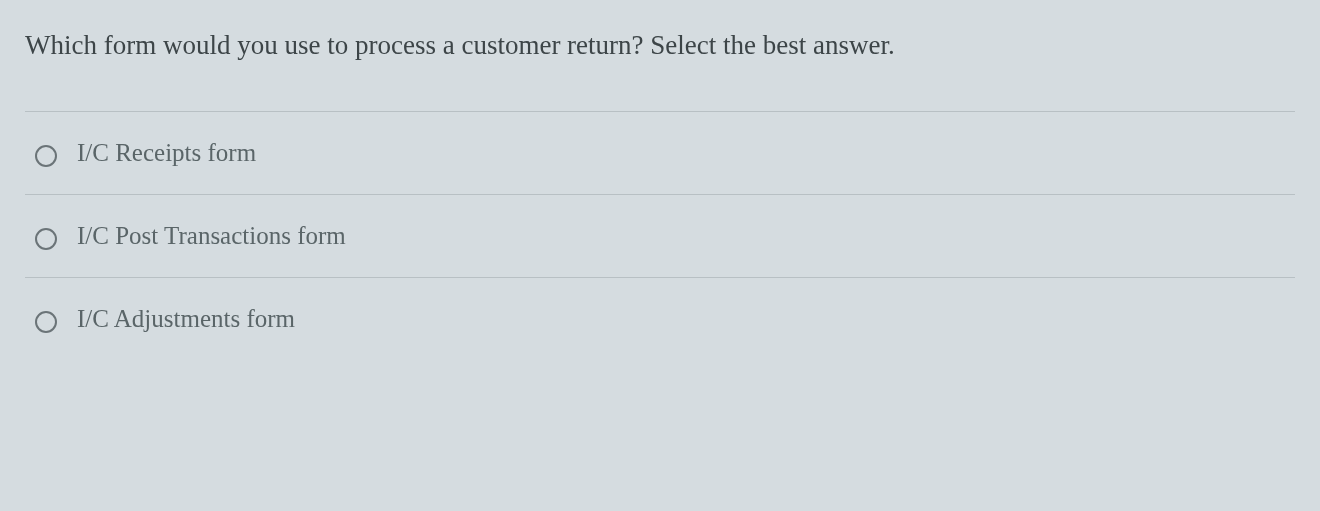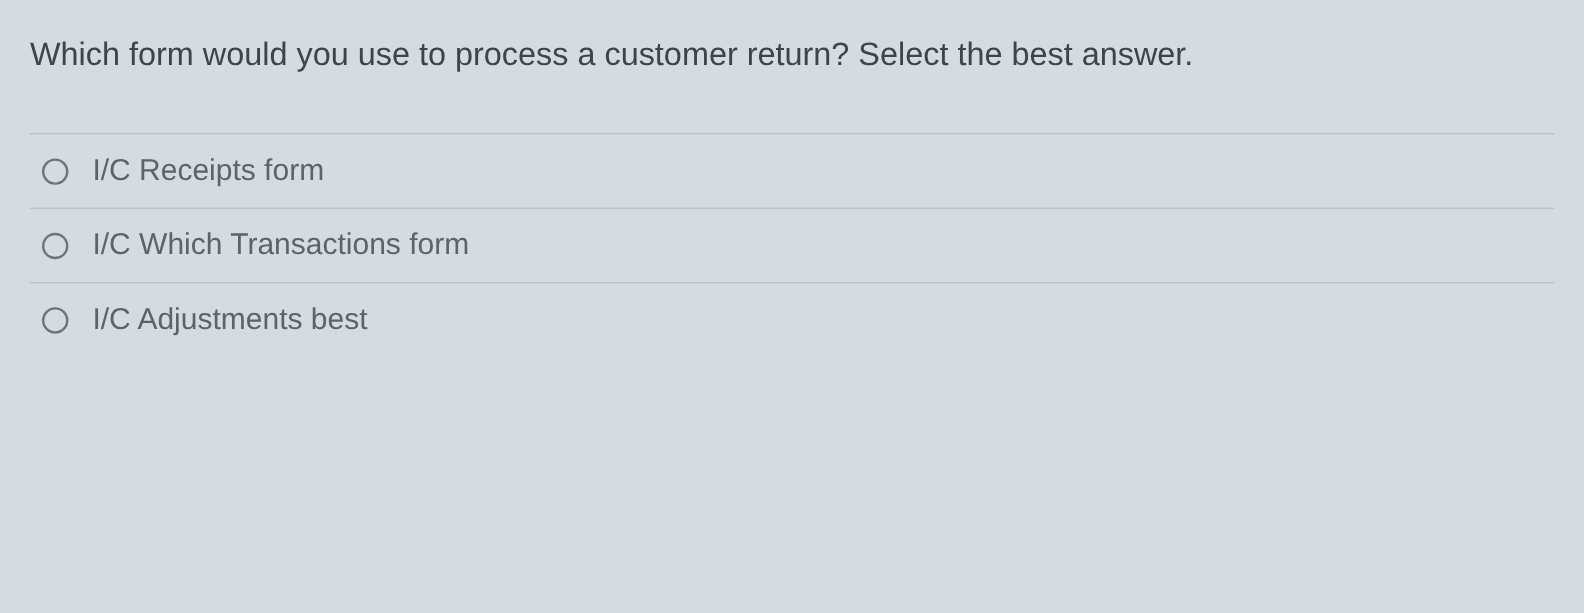--- a/index.html
+++ b/index.html
@@ -1,39 +1,40 @@
 <!DOCTYPE html>
 <html><head>
   <meta charset="utf-8">
   <style>
     * {
       margin: 0;
       padding: 0;
       box-sizing: border-box;
+      font-family: Liberation Serif, serif;
     }
     body {
       font-family: Arial, Helvetica, sans-serif;
       background: #d5dce0;
       width: 1320px;
       height: 511px;
       overflow: hidden;
     }
     .question-container {
       padding: 30px 25px 0 25px;
     }
     .question-text {
       font-size: 27px;
       color: #3d4548;
       margin-bottom: 50px;
       font-weight: 400;
     }
     .option-row {
       display: flex;
-      align-items: center;
-      padding: 16px 10px;
+      align-items: flex-end;
+      padding: 27px 10px;
       border-top: 1px solid #b8c0c4;
       cursor: pointer;
     }
     .radio-circle {
       width: 22px;
       height: 22px;
       border: 2px solid #6b7478;
       border-radius: 50%;
       margin-right: 20px;
       flex-shrink: 0;
@@ -51,21 +52,21 @@
 <div class="question-container">
   <div class="question-text">Which form would you use to process a customer return? Select the best answer.</div>
 
   <div class="option-row">
     <span class="radio-circle"></span>
     <span class="option-label">I/C Receipts form</span>
   </div>
 
   <div class="option-row">
     <span class="radio-circle"></span>
-    <span class="option-label">I/C Which Transactions form</span>
+    <span class="option-label">I/C Post Transactions form</span>
   </div>
 
 
   <div class="option-row">
     <span class="radio-circle"></span>
-    <span class="option-label">I/C Adjustments best</span>
+    <span class="option-label">I/C Adjustments form</span>
   </div>
 </div>
 
 </body></html>

